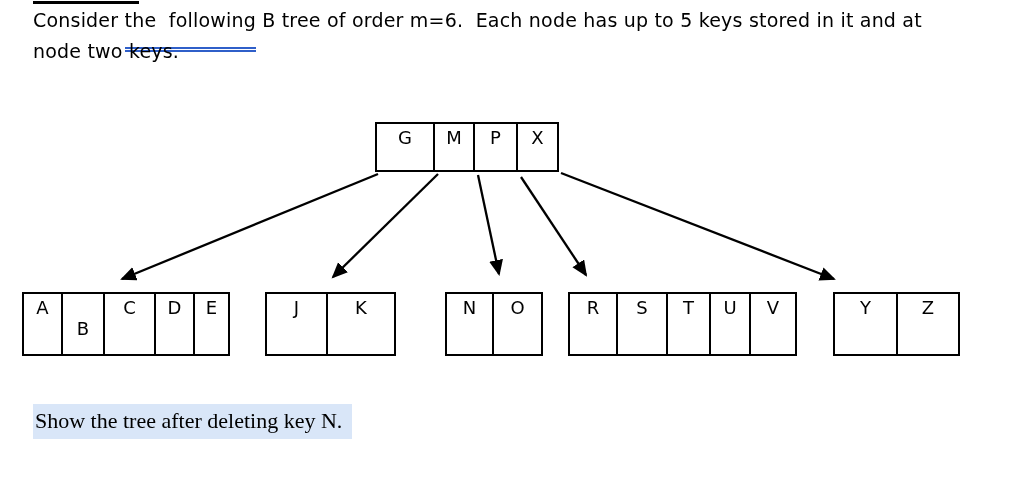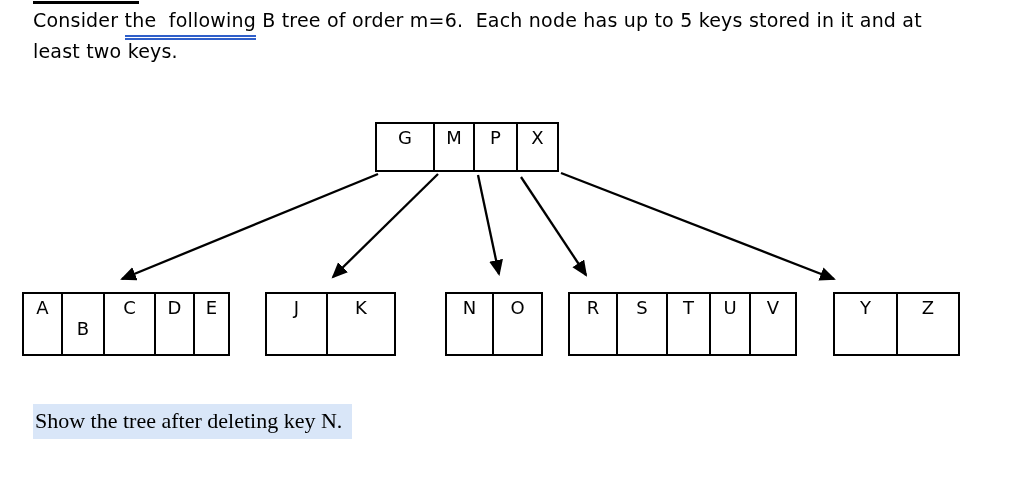--- a/index.html
+++ b/index.html
@@ -10,21 +10,21 @@
   
   .topline{position:absolute;left:33px;top:1px;width:106px;height:3px;background:#000;}
 
   
   .para{
     position:absolute;left:33px;top:5px;width:975px;
     font-size:19px;line-height:31px;color:#000;letter-spacing:.2px;font-weight:500;
   }
   .u-grammar{
     border-bottom:5px double #2f5fc9;
-    padding-bottom:4px;
+    padding-bottom:16px;
   }
 
   
   .node{position:absolute;display:flex;}
   .cell{
     box-sizing:border-box;border:2px solid #000;margin-left:-2px;
     display:flex;justify-content:center;align-items:flex-start;
     padding-top:3px;font-size:18px;color:#000;background:#fff;
     font-weight:500;
   }
@@ -44,21 +44,21 @@
 </style>
 </head>
 <body>
 
 <div id="canvas">
 
   <div class="topline"></div>
 
   <div class="para">
     <span>Consider </span><span class="u-grammar">the&nbsp; following</span><span> B tree of order m=6.&nbsp; Each node has up to 5 keys stored in it and at</span><br>
-    <span>least two keys.</span>
+    <span>node two keys.</span>
   </div>
 
   <svg class="arrows" width="1024" height="481" viewBox="0 0 1024 481">
     <defs>
       <marker id="ah" markerUnits="userSpaceOnUse" markerWidth="20" markerHeight="16" refX="14" refY="7" orient="auto">
         <polygon points="0,0 16,7 0,14" fill="#000"></polygon>
       </marker>
     </defs>
     <line x1="378" y1="174" x2="122" y2="279" stroke="#000" stroke-width="2.3" marker-end="url(#ah)"></line>
     <line x1="438" y1="174" x2="333" y2="277" stroke="#000" stroke-width="2.3" marker-end="url(#ah)"></line>

